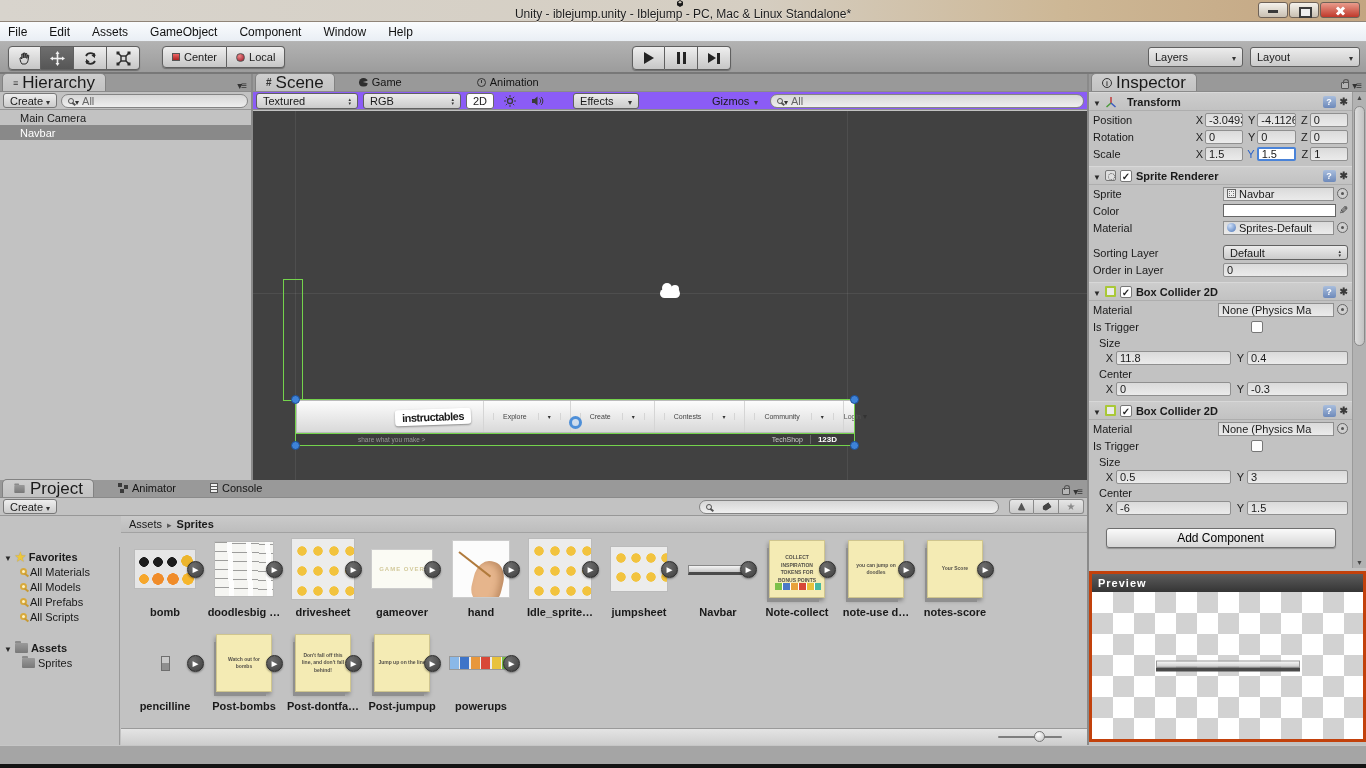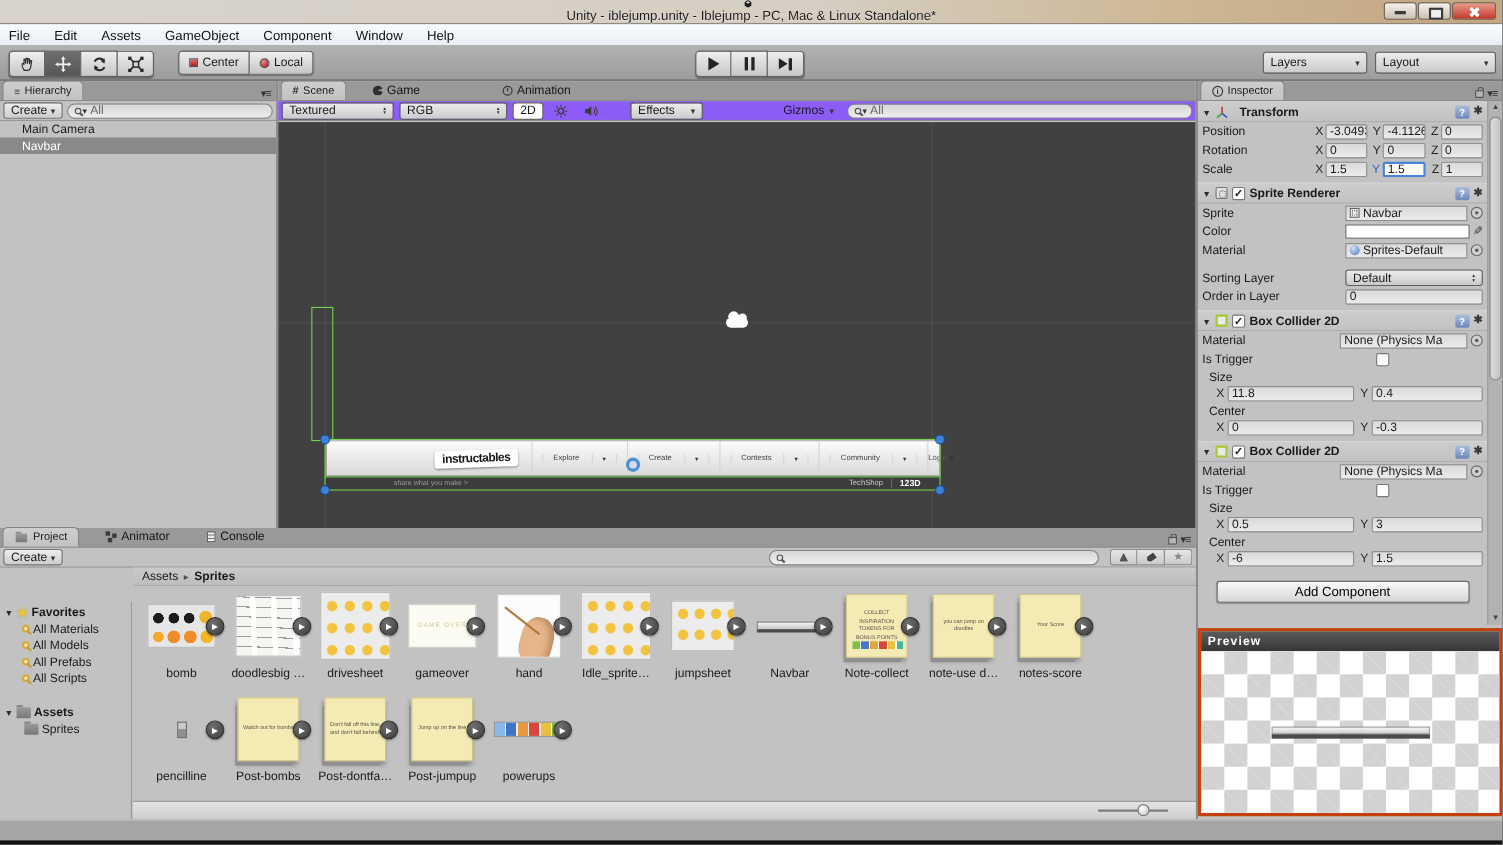--- a/index.html
+++ b/index.html
@@ -49,21 +49,21 @@
   .dropdown{height:20px;border:1px solid #606060;border-radius:3px;background:linear-gradient(#ececec,#cbcbcb);
     display:flex;align-items:center;padding:0 6px;font-size:11px;position:relative;}
   .dropdown .i-dd{margin-left:auto;}
   .i-dd::before{content:"▾";font-size:8px;color:#333;}
   .i-dd2{display:block;white-space:pre;font-size:5px;line-height:4px;color:#333;margin-left:auto;}
   .i-dd2::before{content:"▴\A▾";}
 
   
   .tabstrip{height:18px;background:#999;border-bottom:1px solid #8a8a8a;display:flex;align-items:flex-end;}
   .tab{height:18px;padding:0 10px;background:linear-gradient(#cecece,#c2c2c2);border:1px solid #828282;border-bottom:none;
-    border-radius:5px 5px 0 0;display:inline-flex;align-items:center;gap:4px;font-size:10px;margin-left:2px;}
+    border-radius:5px 5px 0 0;display:inline-flex;align-items:center;gap:4px;font-size:17px;margin-left:2px;}
   .tab-flat{display:inline-flex;align-items:center;gap:4px;font-size:11px;padding:0 10px;height:18px;color:#141414;}
   .panelbar{height:18px;background:#c2c2c2;border-bottom:1px solid #979797;display:flex;align-items:center;padding:2px 3px;gap:4px;}
   .minibtn{height:15px;border:1px solid #777;border-radius:3px;background:linear-gradient(#eee,#ccc);
     display:inline-flex;align-items:center;gap:3px;padding:0 6px;font-size:11px;}
   .searchpill{flex:1;height:14px;border:1px solid #848484;border-radius:8px;background:linear-gradient(#d6d6d6,#efefef);
     display:flex;align-items:center;padding:0 6px;gap:3px;color:#666;}
   .mag{width:6px;height:6px;border:1px solid #555;border-radius:50%;position:relative;flex:none;}
   .mag::after{content:"";position:absolute;right:-3px;bottom:-2px;width:4px;height:1.5px;background:#555;transform:rotate(40deg);}
   .i-menu{font-size:10px;color:#333;letter-spacing:-1px;}
   .i-menu::before{content:"▾≡";}
@@ -171,21 +171,21 @@
   .proj-sidebar{position:absolute;left:0;top:36px;width:120px;bottom:0;background:#c2c2c2;border-right:1px solid #9a9a9a;padding-top:2px;margin-top:31px;}
   .side-row{height:15px;display:flex;align-items:center;gap:3px;padding-left:4px;font-size:11px;}
   .side-row.b{font-weight:bold;}
   .side-sub{padding-left:20px;}
   .mag-y{width:7px;height:7px;border:2px solid #d8a93c;border-radius:50%;position:relative;flex:none;background:#fdf3c8;}
   .mag-y::after{content:"";position:absolute;right:-4px;bottom:-3px;width:5px;height:2px;background:#c89a34;transform:rotate(40deg);}
   .crumbbar{position:absolute;left:121px;top:36px;right:0;height:17px;background:linear-gradient(#cacaca,#bdbdbd);
     border-bottom:1px solid #a2a2a2;display:flex;align-items:center;gap:5px;padding:0 8px;}
   .crumb-sep::before{content:"▸";font-size:9px;color:#555;}
   .gridarea{position:absolute;left:121px;top:53px;right:0;bottom:17px;background:#c2c2c2;}
-  .assets-row{position:absolute;display:flex;gap:7px;}
+  .assets-row{position:absolute;display:flex;gap:7px;font-weight:bold;}
   .tile{width:72px;display:flex;flex-direction:column;align-items:center;}
   .thumb{position:relative;width:72px;height:64px;display:flex;align-items:center;justify-content:center;}
   .thumb-inner{position:relative;}
   .play-badge{position:absolute;right:-3px;top:24px;width:17px;height:17px;border-radius:50%;
     background:radial-gradient(circle at 35% 30%,#6e6e6e,#3e3e3e);border:1px solid #2c2c2c;color:#fff;
     display:flex;align-items:center;justify-content:center;box-shadow:0 1px 2px rgba(0,0,0,.4);}
   .play-badge::before{content:"▶";font-size:7px;}
   .tile-label{margin-top:5px;font-size:11px;white-space:nowrap;}
   .note-text{font-size:5px;color:#55524a;line-height:1.5;text-align:center;padding:3px;overflow:hidden;}
   

